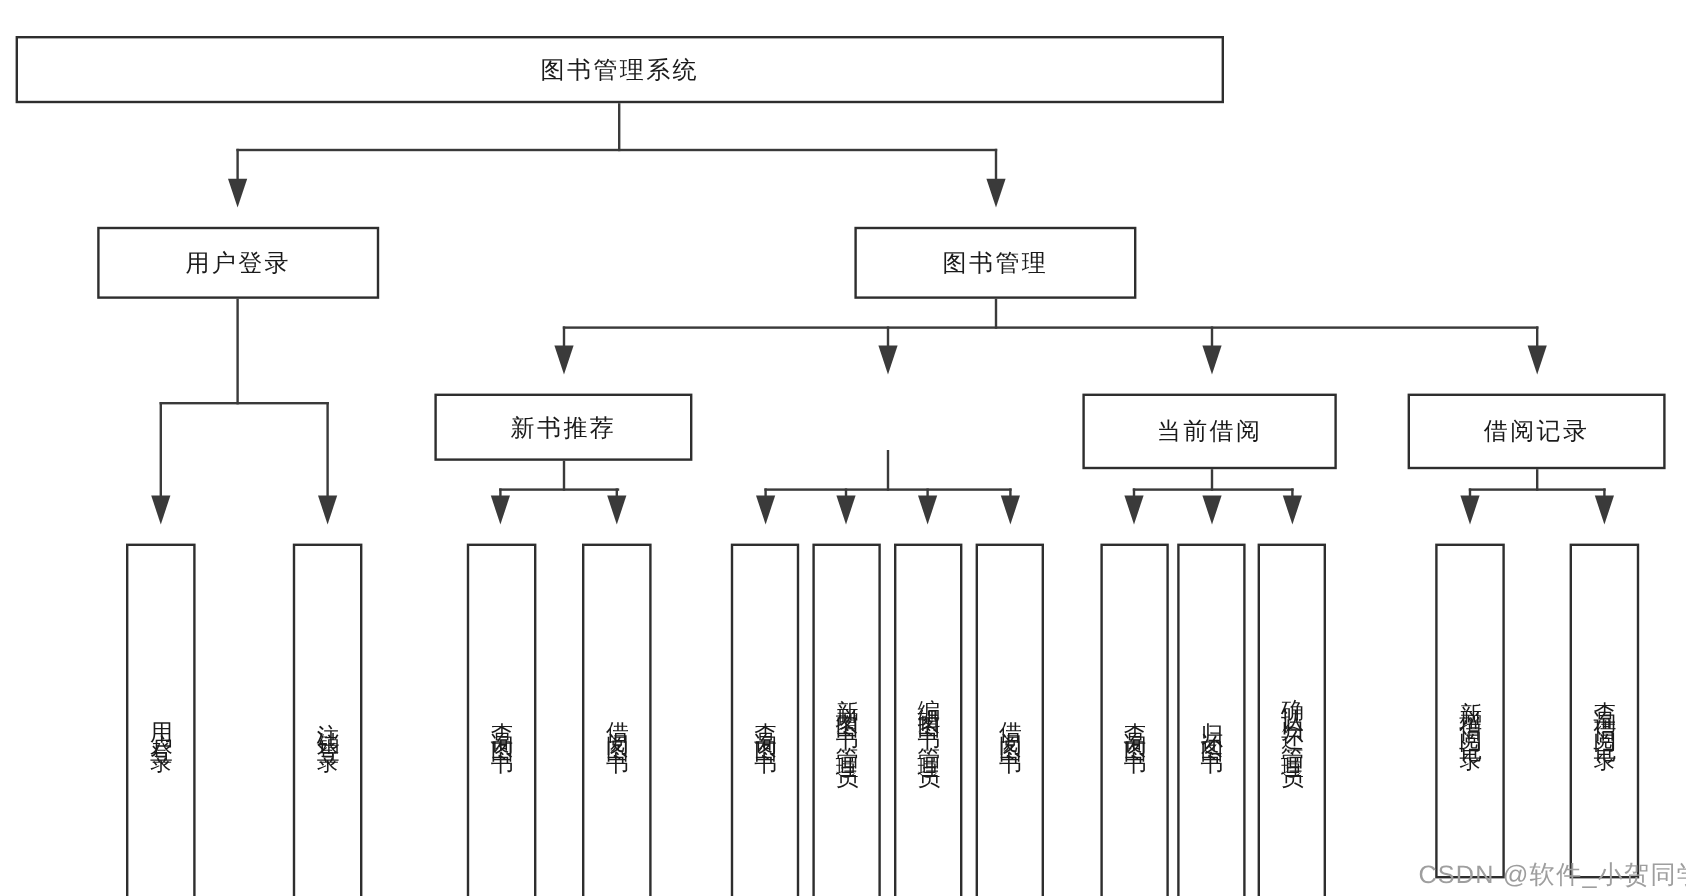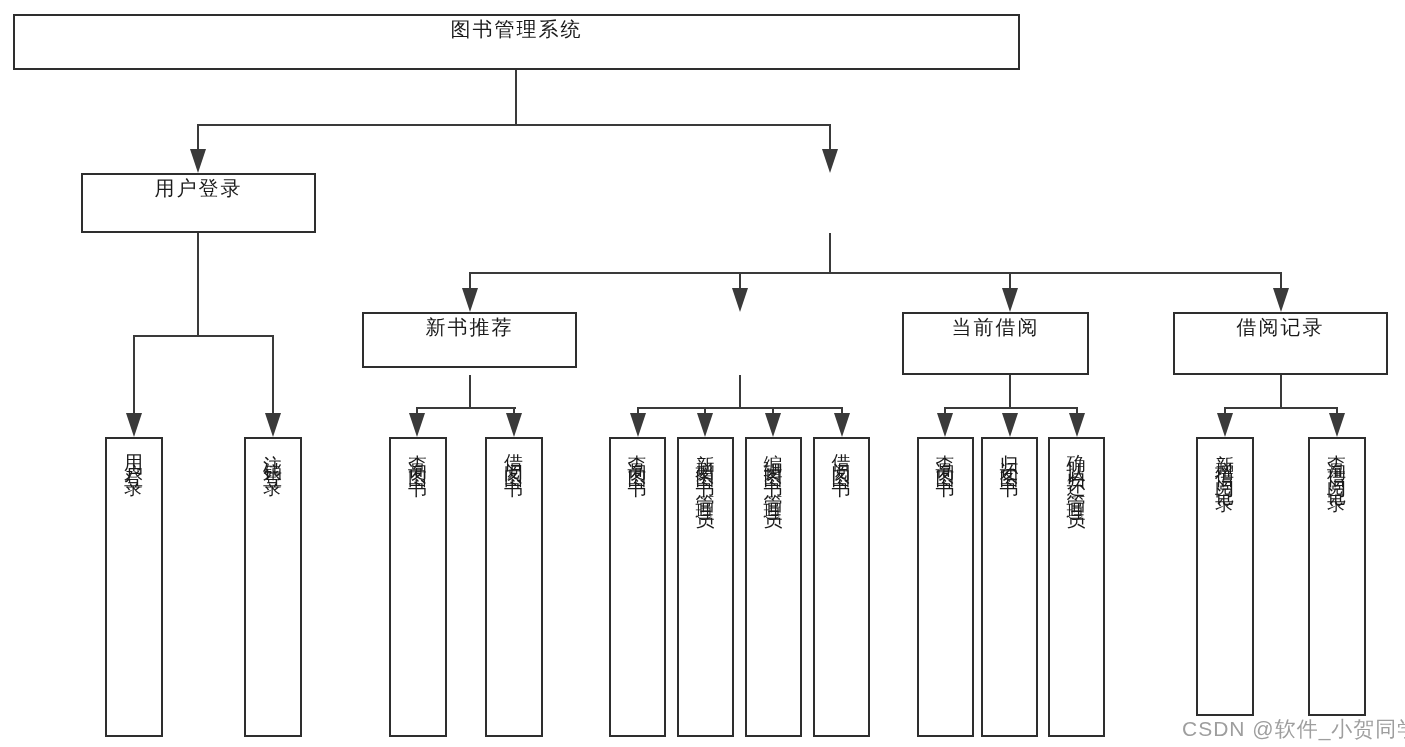--- a/index.html
+++ b/index.html
@@ -16,23 +16,24 @@
     background:var(--bg);
     font-family:"Liberation Sans","DejaVu Sans",sans-serif;
     color:var(--text);
     overflow:hidden;
   }
   .box{
     position:absolute;
     box-sizing:border-box;
     border:2px solid var(--border);
     background:var(--bg);
-    display:flex;justify-content:center;
+    display:flex;align-items:center;justify-content:center;
     font-size:20px;letter-spacing:2px;
     z-index:2;
+    margin-top:16px;
   }
   .leaf{
     font-size:19px;letter-spacing:0;
   }
   .leaf .vtext{
     writing-mode:vertical-rl;
     text-orientation:mixed;
     letter-spacing:8px;
     line-height:1;
   }
@@ -67,20 +68,23 @@
   <div class="vline" style="left:515px;top:70px;height:56px;"></div>
   <div class="hline" style="left:197px;top:124px;width:634px;"></div>
   <div class="vline" style="left:197px;top:124px;height:28px;"></div>
   <div class="vline" style="left:829px;top:124px;height:28px;"></div>
   <div class="arrow" style="left:190px;top:149px;"></div>
   <div class="arrow" style="left:822px;top:149px;"></div>
 
   <div class="box" style="left:81px;top:173px;width:235px;height:60px;">
     <span>用户登录</span>
   </div>
+  <div class="box" style="left:712px;top:173px;width:235px;height:60px;">
+    <span>图书管理</span>
+  </div>
 
   <div class="vline" style="left:197px;top:233px;height:104px;"></div>
   <div class="hline" style="left:133px;top:335px;width:141px;"></div>
   <div class="vline" style="left:133px;top:335px;height:80px;"></div>
   <div class="vline" style="left:272px;top:335px;height:80px;"></div>
   <div class="arrow" style="left:126px;top:413px;"></div>
   <div class="arrow" style="left:265px;top:413px;"></div>
 
   <div class="vline" style="left:829px;top:233px;height:41px;"></div>
   <div class="hline" style="left:469px;top:272px;width:813px;"></div>
@@ -89,21 +93,21 @@
   <div class="vline" style="left:1009px;top:272px;height:18px;"></div>
   <div class="vline" style="left:1280px;top:272px;height:18px;"></div>
   <div class="arrow" style="left:462px;top:288px;"></div>
   <div class="arrow" style="left:732px;top:288px;"></div>
   <div class="arrow" style="left:1002px;top:288px;"></div>
   <div class="arrow" style="left:1273px;top:288px;"></div>
 
   <div class="box" style="left:362px;top:312px;width:215px;height:56px;">
     <span>新书推荐</span>
   </div>
-  <div class="box" style="left:902px;top:312px;width:187px;height:63px;">
+  <div class="box" style="left:902px;top:312px;width:212px;height:63px;">
     <span>当前借阅</span>
   </div>
   <div class="box" style="left:1173px;top:312px;width:215px;height:63px;">
     <span>借阅记录</span>
   </div>
 
   <div class="vline" style="left:469px;top:375px;height:34px;"></div>
   <div class="hline" style="left:416px;top:407px;width:100px;"></div>
   <div class="vline" style="left:416px;top:407px;height:10px;"></div>
   <div class="vline" style="left:513px;top:407px;height:10px;"></div>

